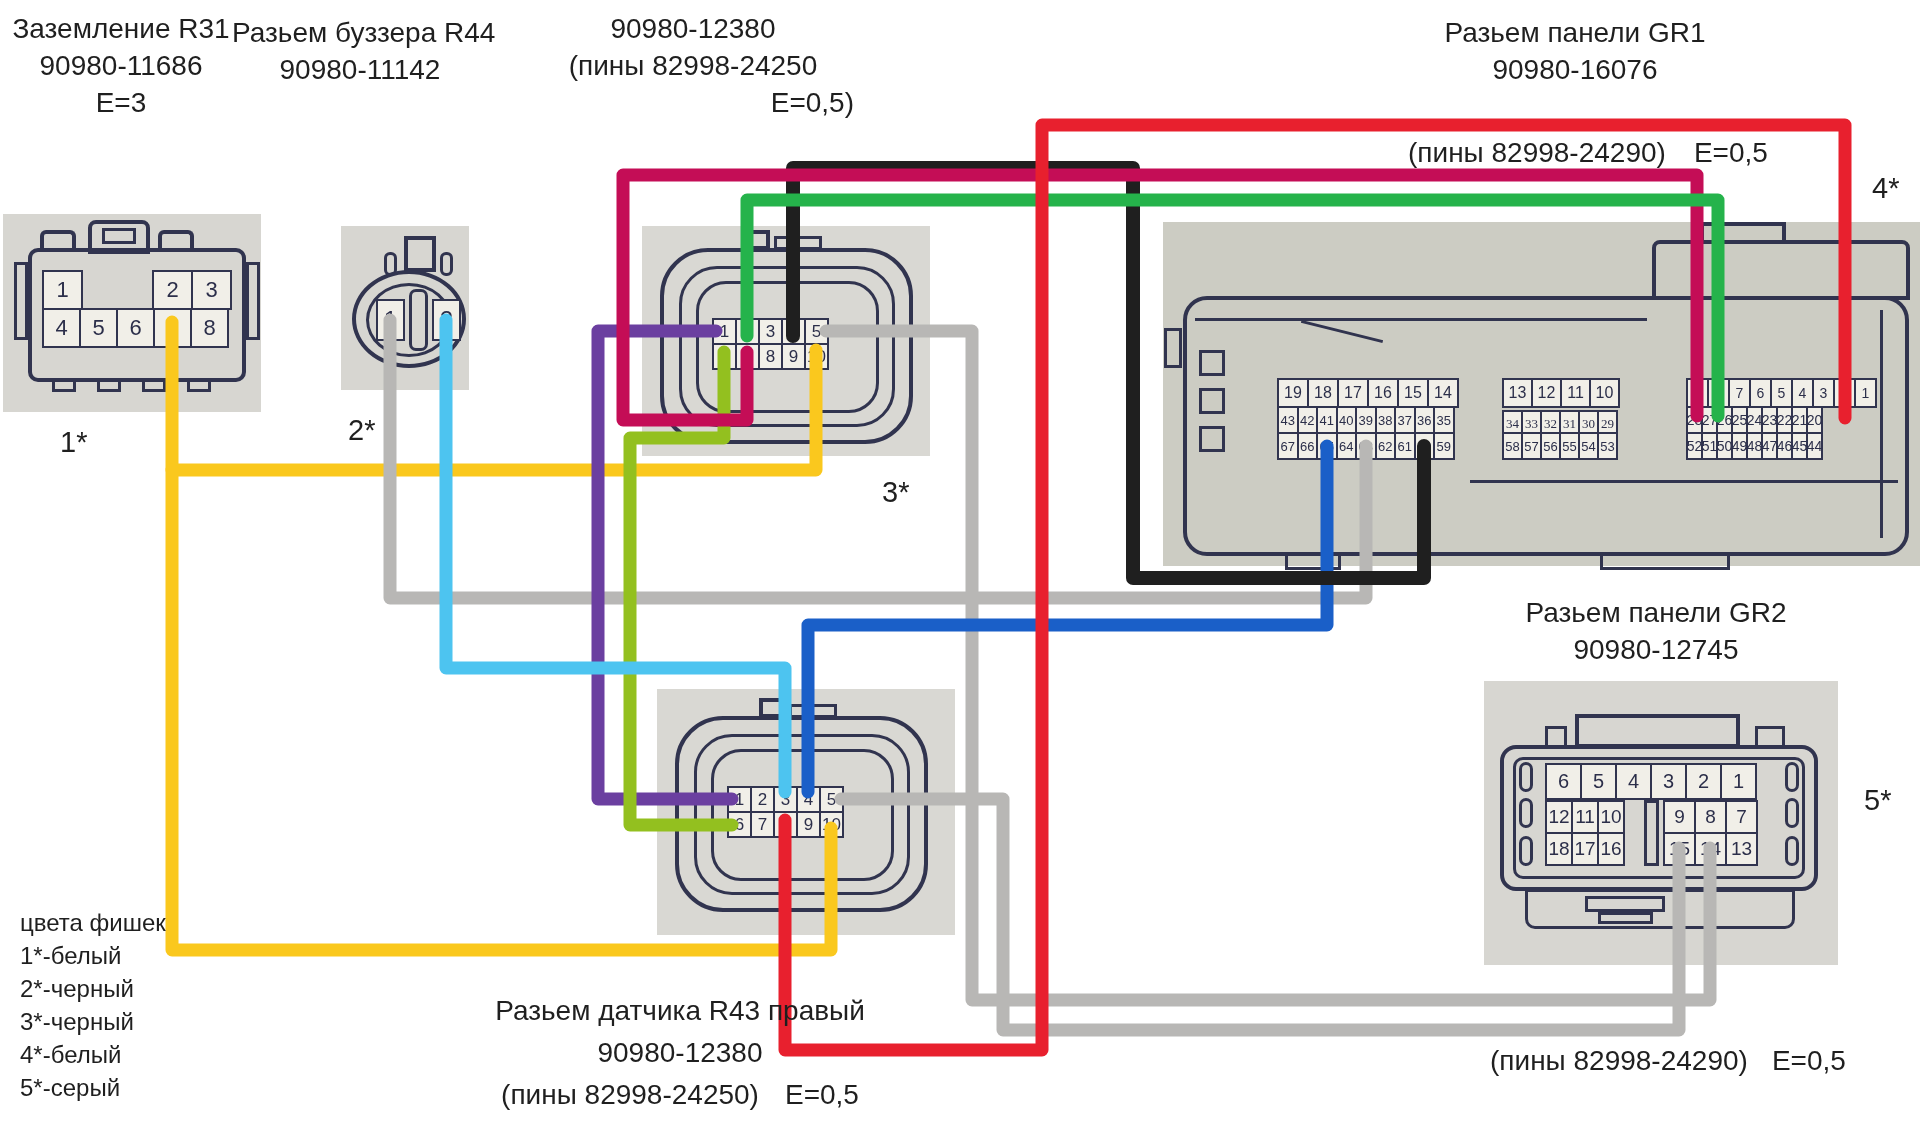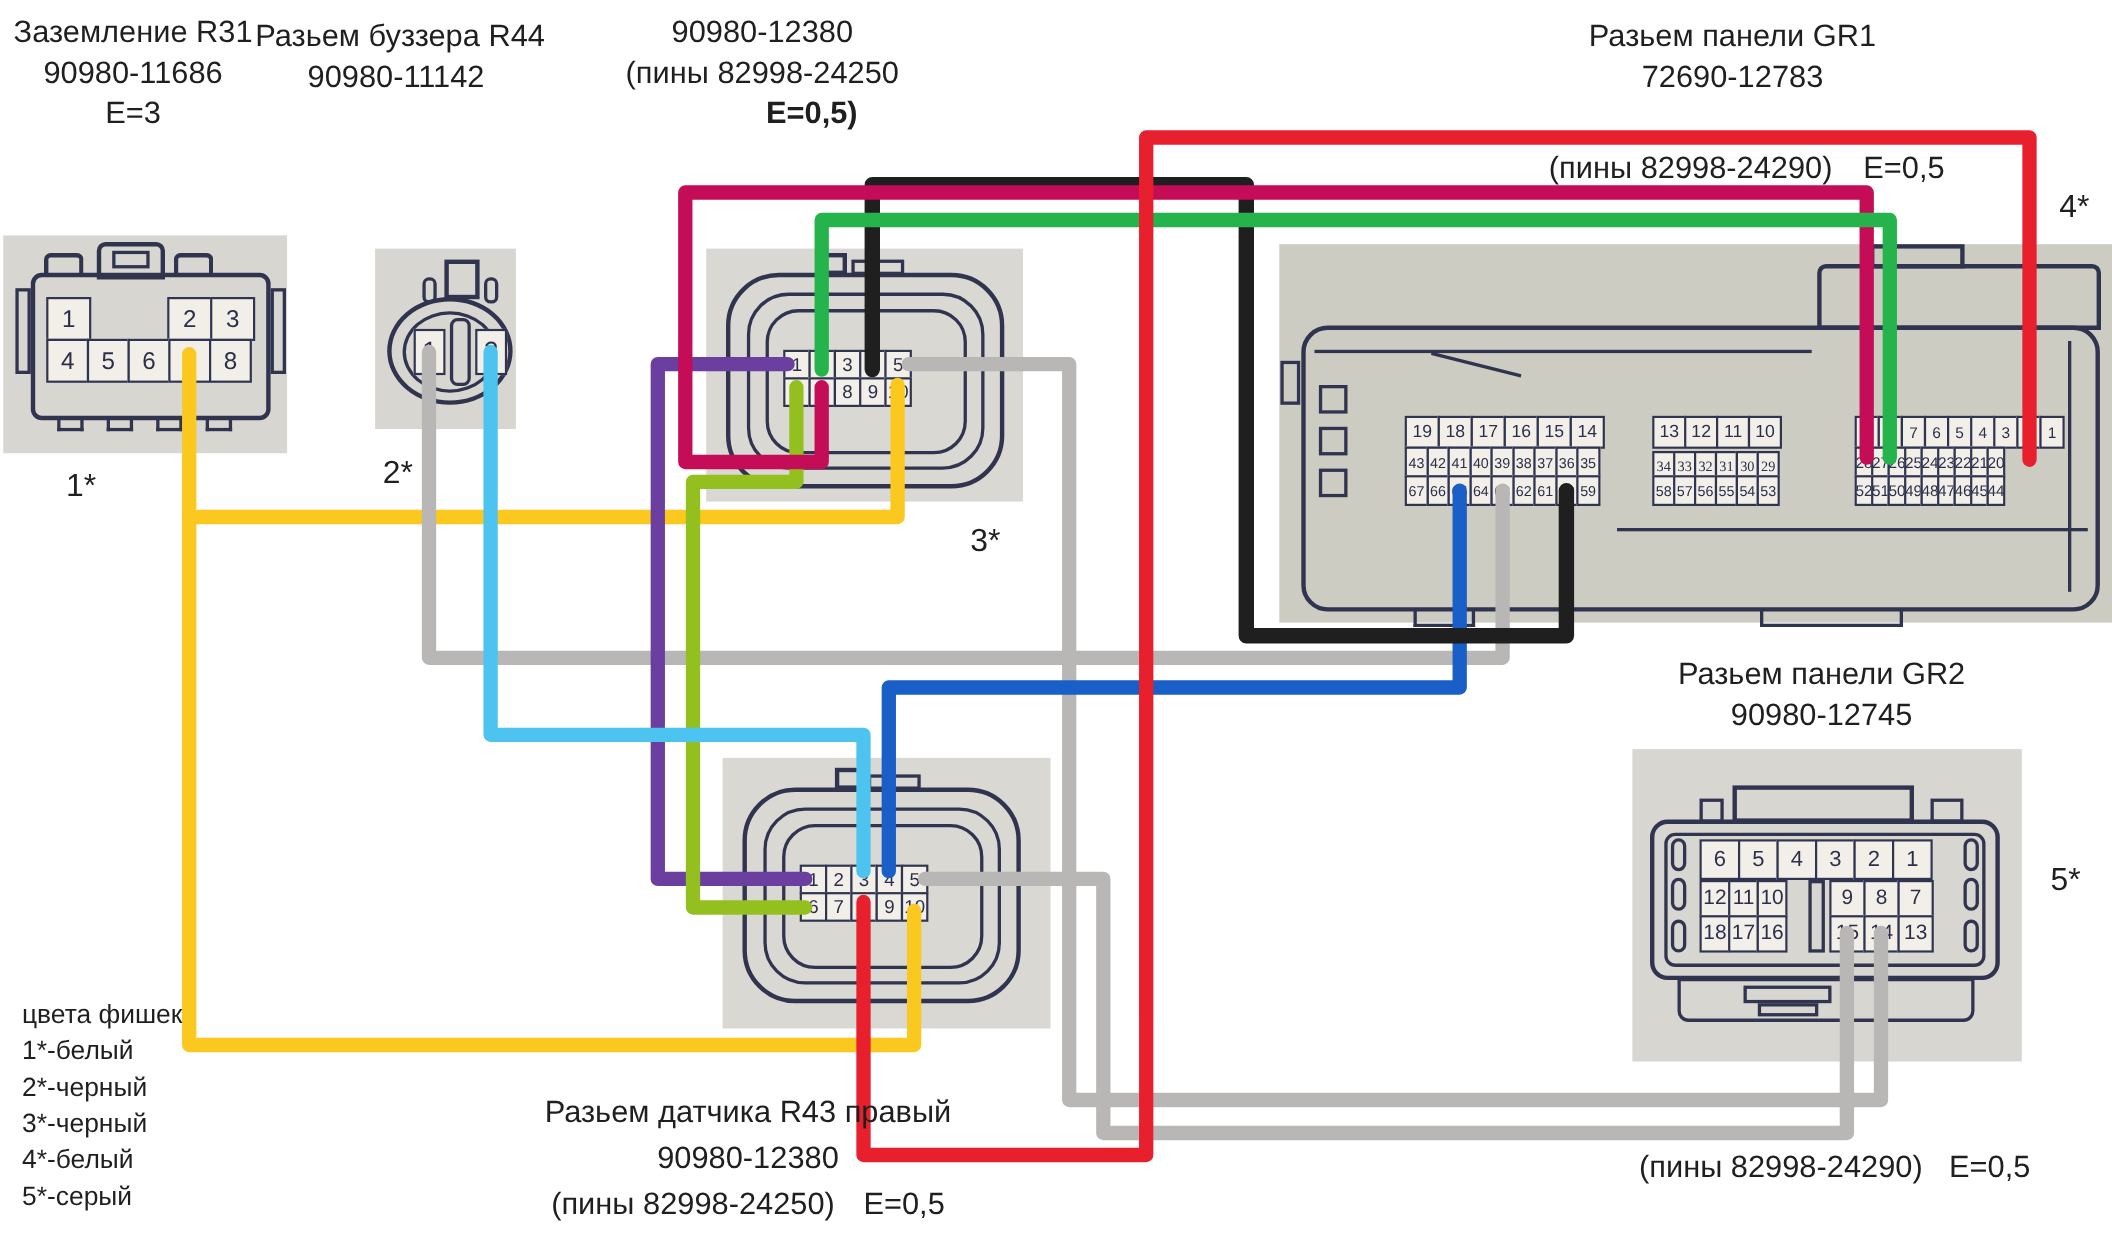--- a/index.html
+++ b/index.html
@@ -289,27 +289,27 @@
 
   <div class="lbl" style="left:232px;top:14px;width:256px;">
     <div>Разьем буззера R44</div>
     <div>90980-11142</div>
   </div>
   <div class="tag" style="left:348px;top:414px;">2*</div>
 
   <div class="lbl" style="left:532px;top:10px;width:322px;">
     <div>90980-12380</div>
     <div>(пины 82998-24250</div>
-    <div style="text-align:center;padding-left:90px;font-weight:bold;">Е=0,5)</div>
+    <div style="text-align:right;padding-left:90px;">Е=0,5)</div>
   </div>
   <div class="tag" style="left:882px;top:476px;">3*</div>
 
   <div class="lbl" style="left:1429px;top:14px;width:292px;">
     <div>Разьем панели GR1</div>
-    <div>72690-12783</div>
+    <div>90980-16076</div>
   </div>
   <div class="lbl" style="left:1408px;top:134px;display:flex;gap:28px;">
     <span>(пины 82998-24290)</span>
     <span>Е=0,5</span>
   </div>
   <div class="tag" style="left:1872px;top:172px;">4*</div>
 
   <div class="lbl" style="left:1500px;top:594px;width:312px;">
     <div>Разьем панели GR2</div>
     <div>90980-12745</div>

